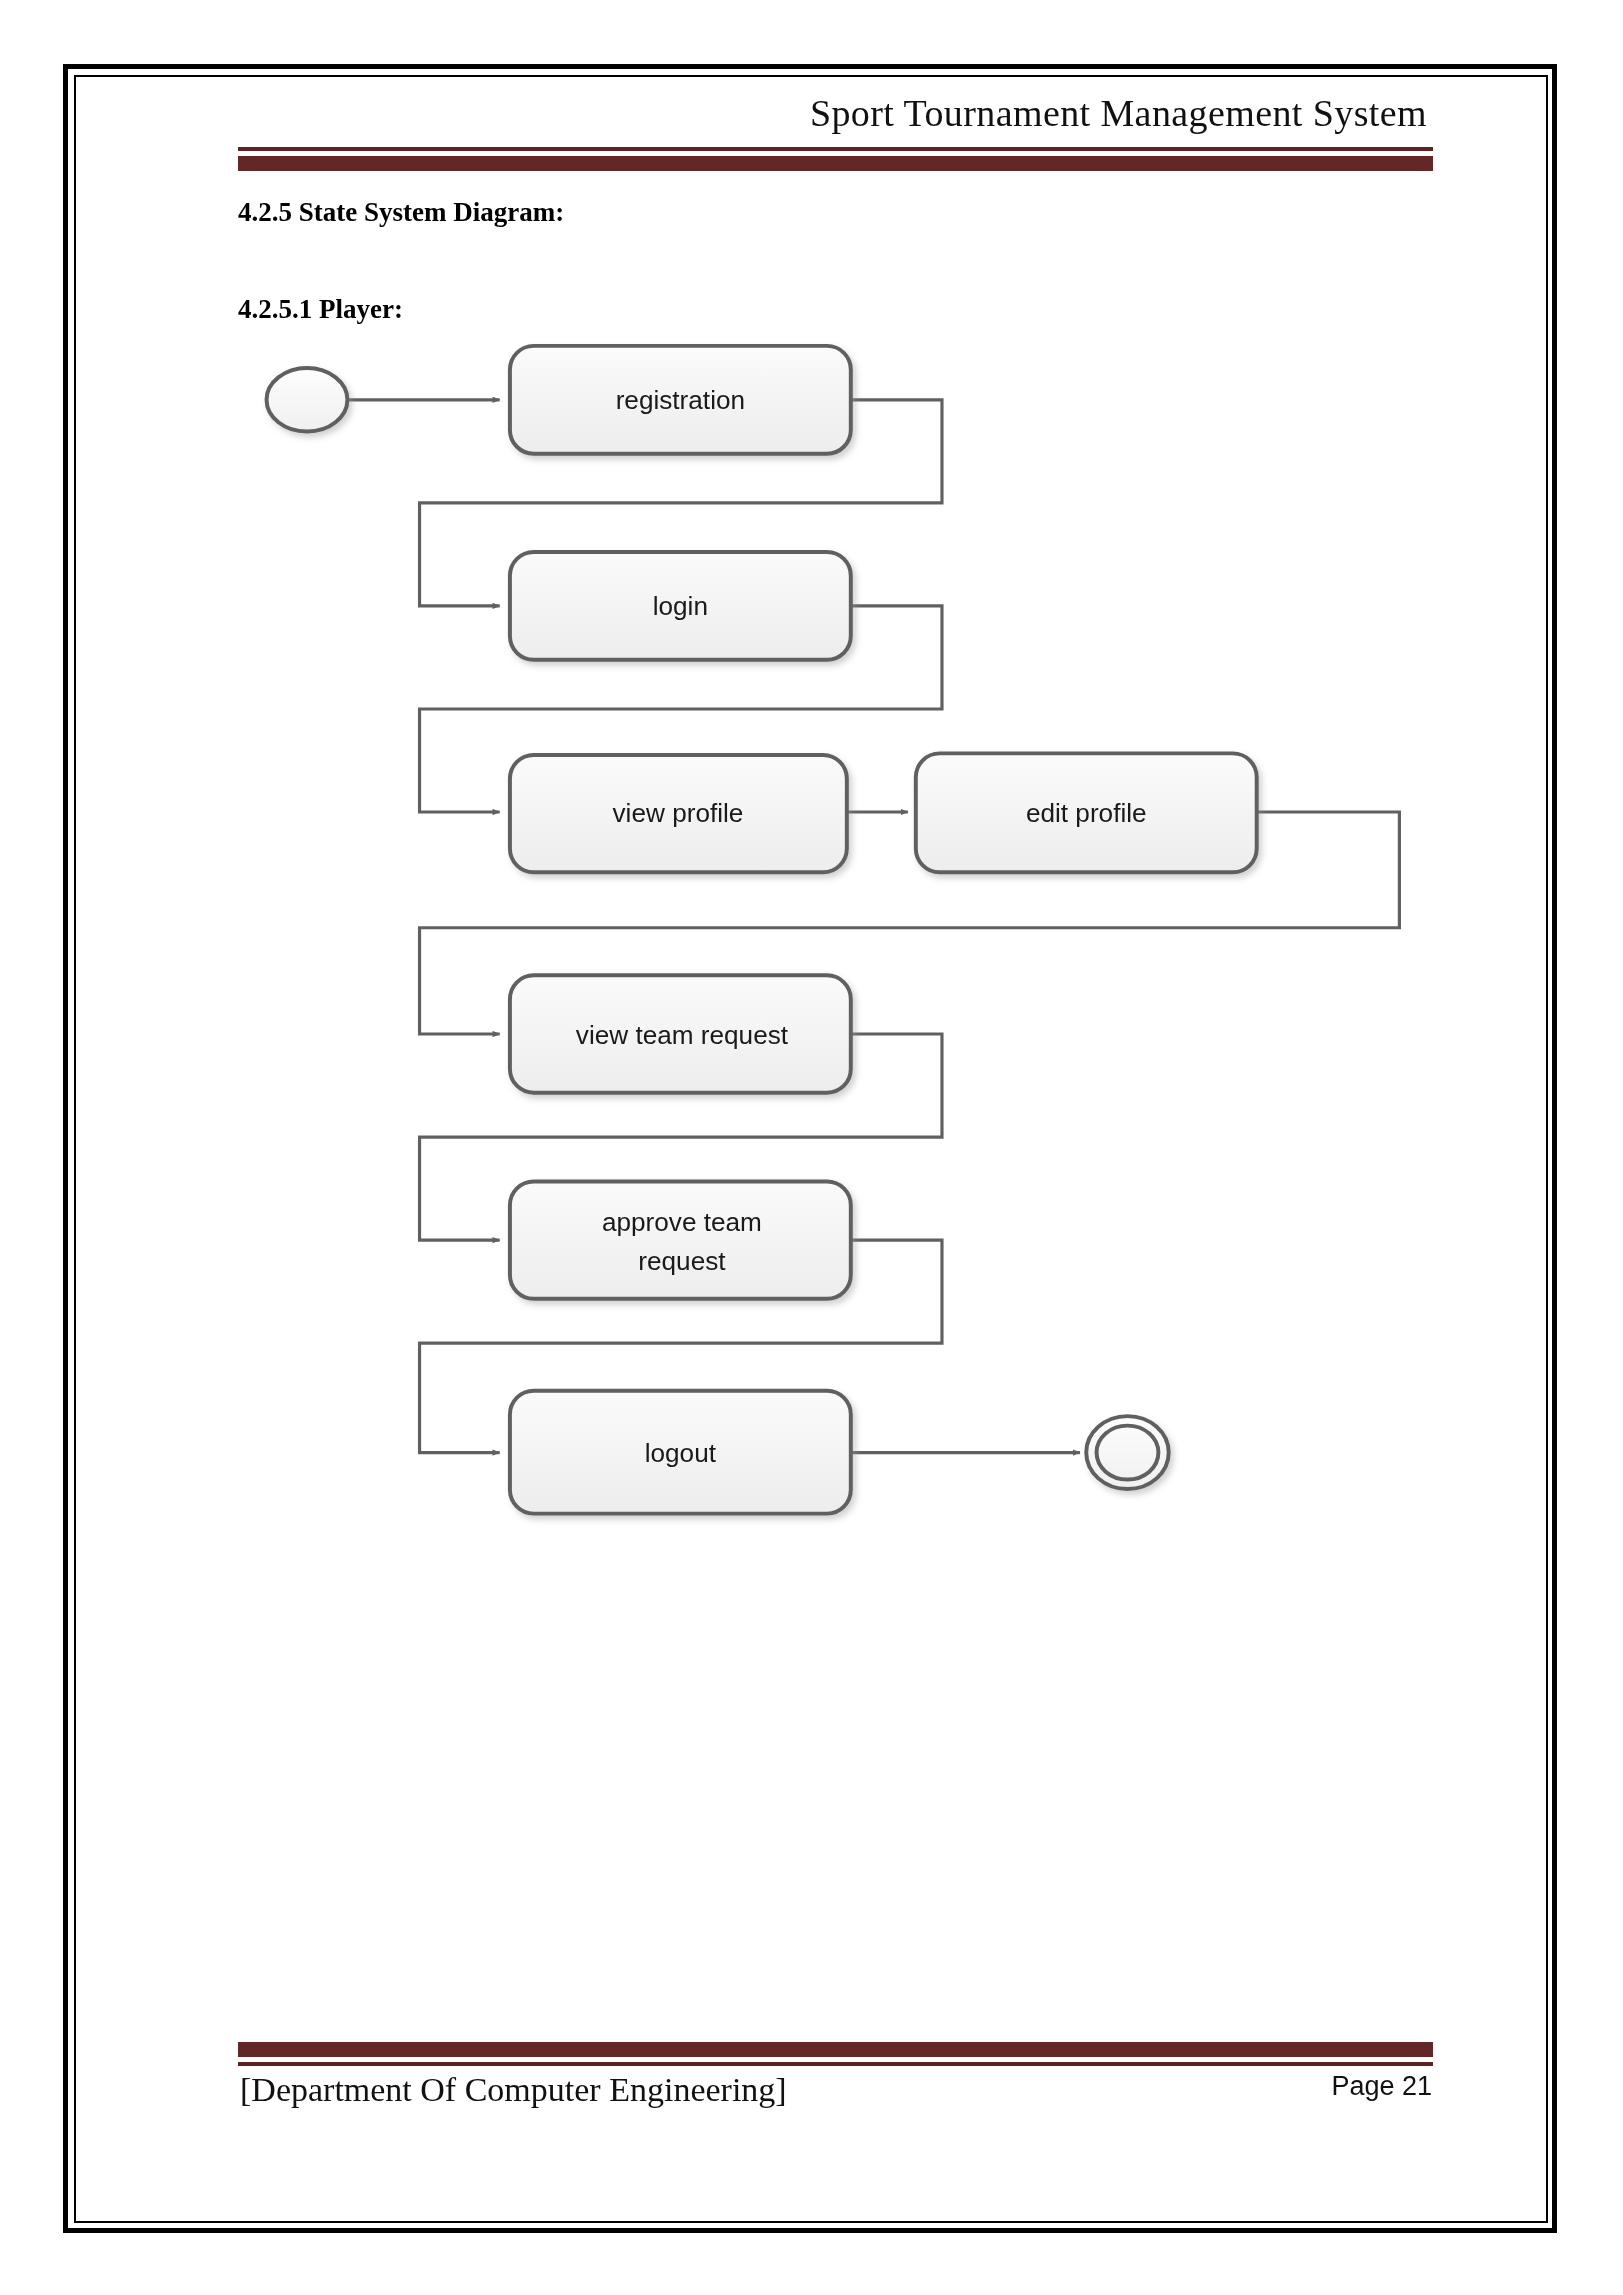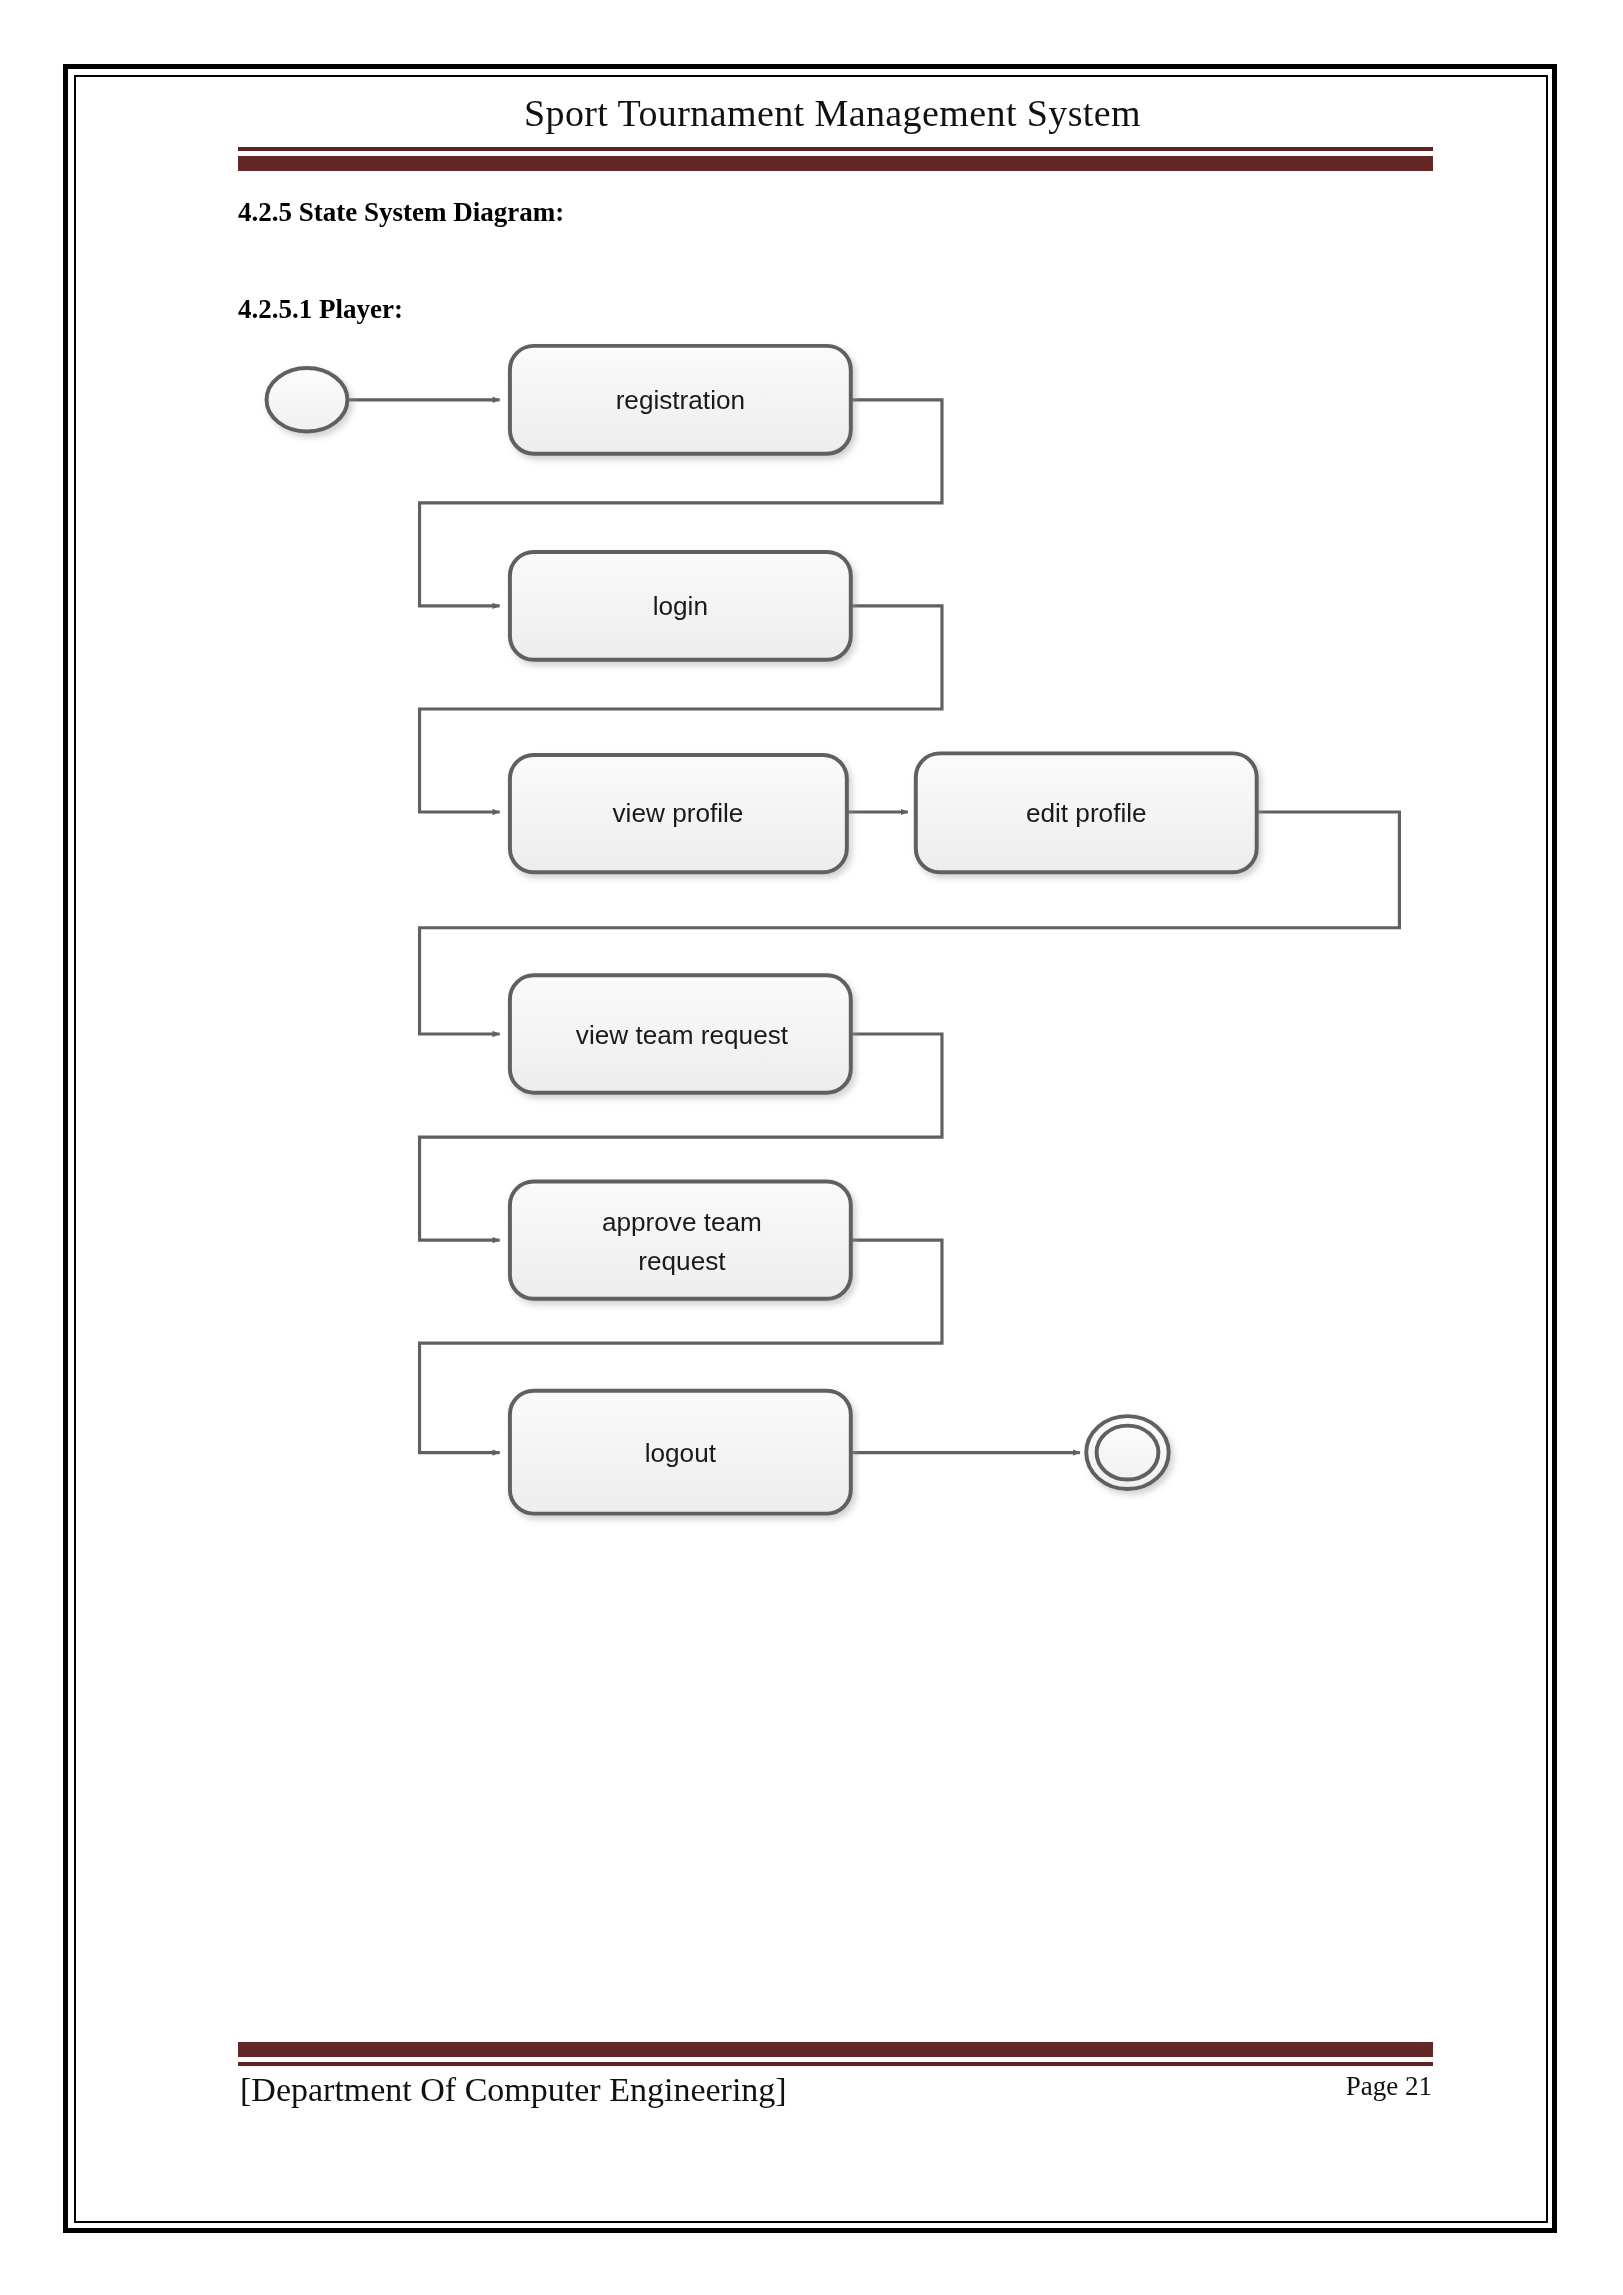--- a/index.html
+++ b/index.html
@@ -35,21 +35,21 @@
     border: 2.4px solid #000000;
     box-sizing: border-box;
   }
 
   
   .header-title {
     position: absolute;
     left: 238px;
     top: 91px;
     width: 1189px;
-    text-align: center;
+    text-align: right;
     font-family: "Liberation Serif", serif;
     font-size: 38px;
     color: #111111;
     letter-spacing: 0.4px;
   }
   .rule {
     position: absolute;
     left: 238px;
     width: 1195px;
   }
@@ -103,21 +103,21 @@
     font-size: 34px;
     color: #111111;
     white-space: nowrap;
   }
   .footer-right {
     position: absolute;
     left: 1268px;
     top: 2071px;
     width: 164px;
     text-align: right;
-    font-family: Liberation Serif, serif;
+    font-family: Liberation Sans, sans-serif;
     font-size: 27px;
     color: #111111;
     white-space: nowrap;
   }
 
   
   .diagram {
     position: absolute;
     left: 238px;
     top: 311px;

